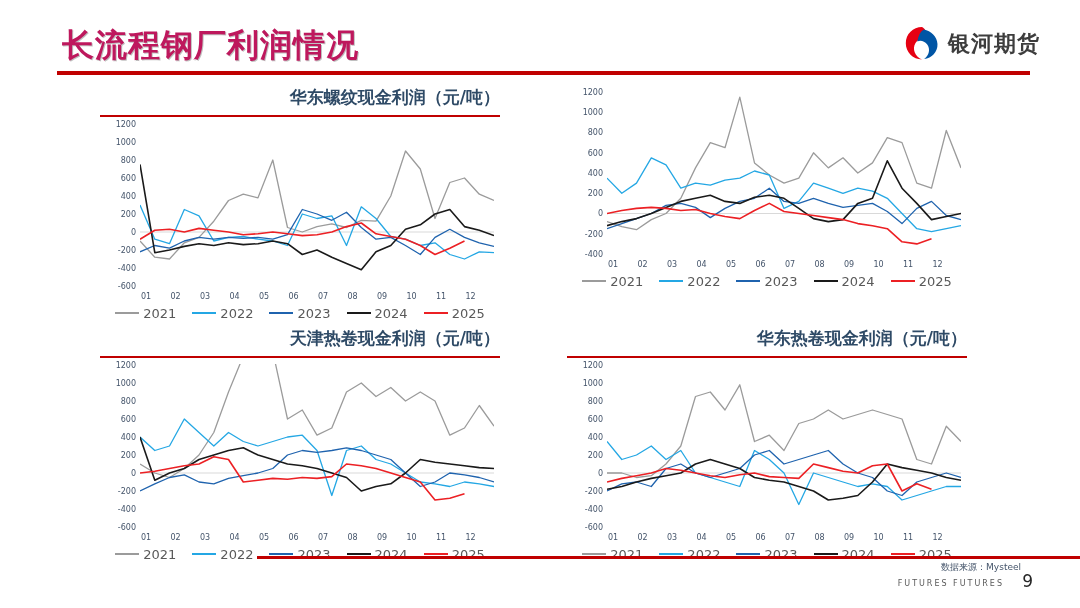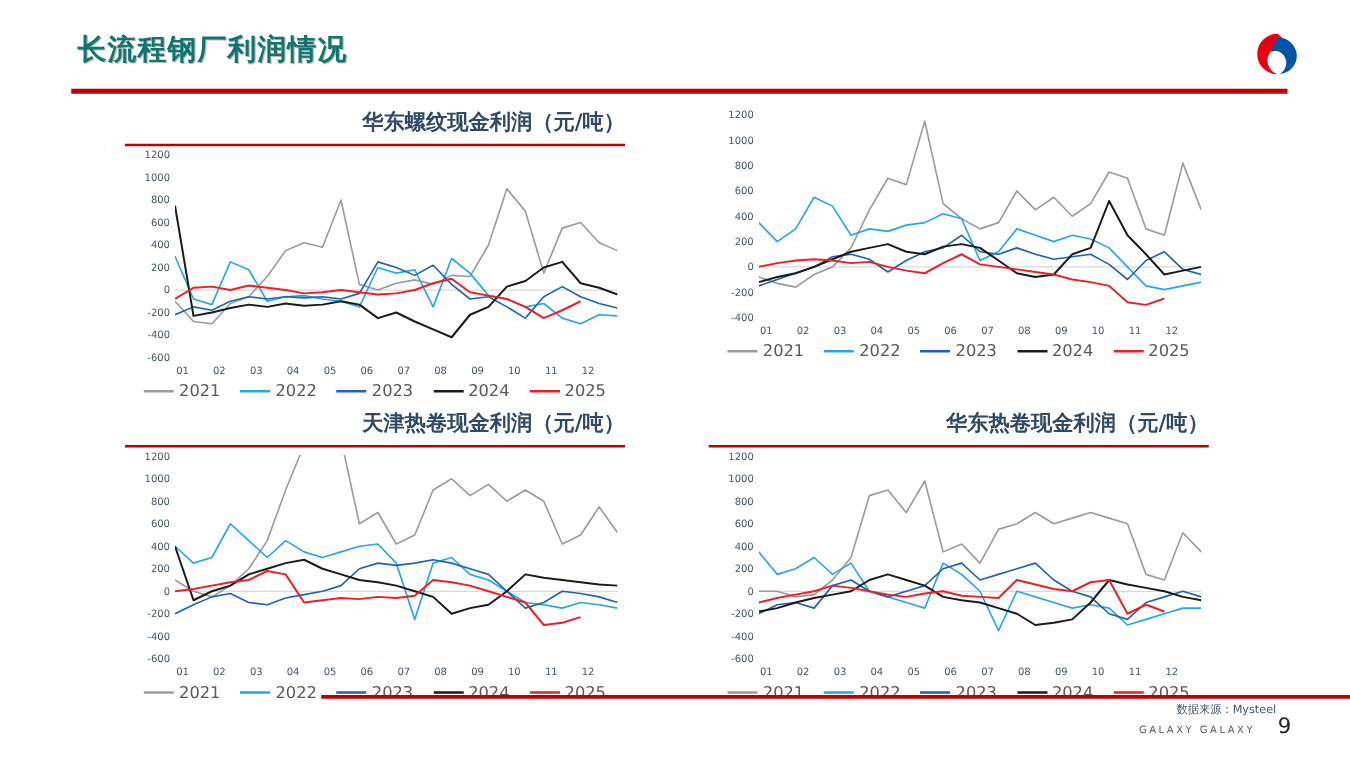--- a/index.html
+++ b/index.html
@@ -3,21 +3,21 @@
 <meta charset="utf-8">
 <style>
   html,body{margin:0;padding:0;}
   body{
     width:1080px;height:608px;position:relative;overflow:hidden;
     background:#ffffff;
     font-family:"DejaVu Sans","Liberation Sans",sans-serif;
   }
   .slide-title{
     position:absolute;left:62px;top:24px;
-    font-size:23px;font-weight:bold;color:#0f766e;letter-spacing:1px;
+    font-size:32px;font-weight:bold;color:#be185d;letter-spacing:1px;
     text-shadow:1px 1px 0 rgba(0,0,0,0.25);
   }
   .title-rule{
     position:absolute;left:57px;top:71px;width:973px;height:4px;
     background:var(--accent,#c00000);
   }
   .logo{position:absolute;right:40px;top:26px;display:flex;align-items:center;gap:8px;}
   .logo svg{width:36px;height:36px;}
   .logo-text{font-size:22px;font-weight:bold;color:#3d3d3d;letter-spacing:1px;}
 
@@ -51,20 +51,21 @@
 <body>
 
 <div class="slide-title">长流程钢厂利润情况</div>
 <div class="title-rule"></div>
 
 <div class="logo">
   <svg viewBox="0 0 100 100" aria-hidden="true">
     <path fill="#e60012" d="M50 3 C 25 3 5 23 5 48 C 5 73 25 93 50 93 C 30 85 22 63 32 47 C 40 35 56 31 68 39 C 66 20 59 8 50 3 Z"></path>
     <path fill="#0055a5" d="M55 10 C 75 14 92 30 93 50 C 94 72 77 90 56 92 C 70 82 74 64 64 51 C 57 42 46 39 37 43 C 40 26 46 15 55 10 Z"></path>
   </svg>
+  <span class="logo-text">银河期货</span>
 </div>
 
 <div class="charts">
   <div class="chart-card">
     <div class="chart-title">华东螺纹现金利润（元/吨）</div>
     <svg class="chart-canvas" width="400" height="188">
         <defs>
           <clipPath id="clip0">
             <rect x="40" y="5" width="354" height="164"></rect>
           </clipPath>
@@ -304,14 +305,14 @@
         <span class="legend-item">
           <span class="legend-swatch" style="background: rgb(236, 32, 36);"></span>
           <span>2025</span>
         </span>
       </div>
   </div>
 </div>
 
 <div class="footer-rule"></div>
 <div class="footer-source">数据来源：Mysteel</div>
-<div class="footer-brand">GALAXY GALAXY</div>
+<div class="footer-brand">FUTURES FUTURES</div>
 <div class="footer-page">9</div>
 
 </body></html>

